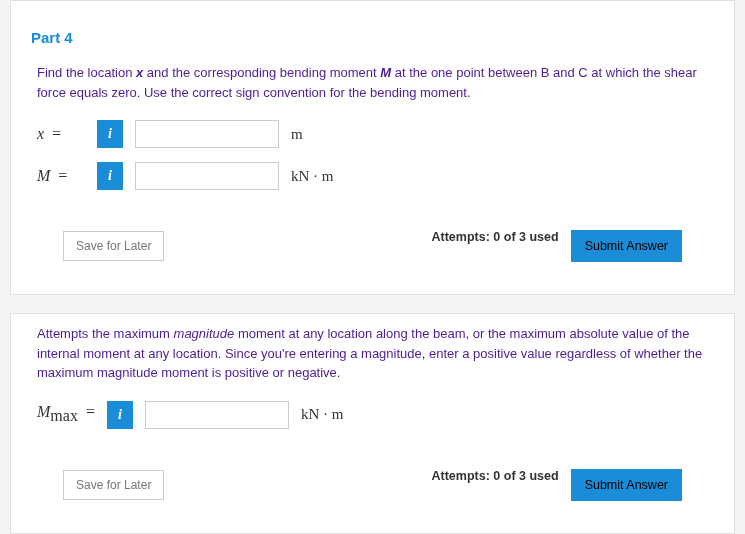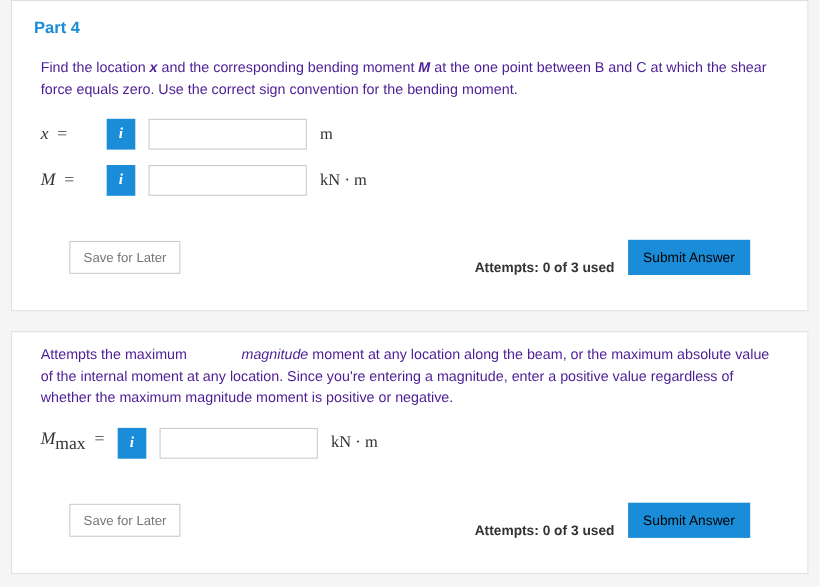--- a/index.html
+++ b/index.html
@@ -8,21 +8,21 @@
       font-family: -apple-system, BlinkMacSystemFont, "Segoe UI", Arial, sans-serif;
       background: #f5f5f5;
       width: 745px;
     }
     .part-panel {
       background: #ffffff;
       border: 1px solid #e0e0e0;
       margin: 0 10px 18px 10px;
     }
     .part-header {
-      padding: 16px 20px 6px 20px;
+      padding: 28px 20px 6px 20px;
     }
     .part-title {
       color: #1a8cd8;
       font-size: 15px;
       font-weight: 600;
     }
     .part-title.underlined {
       text-decoration: underline;
     }
     .part-body {
@@ -32,21 +32,20 @@
       color: #4c1d95;
       font-size: 13px;
       line-height: 1.5;
       margin-bottom: 18px;
     }
     .prompt-text b {
       font-weight: 600;
     }
     .prompt-text em {
       font-style: italic;
-      margin-left: 46px;
     }
     .input-row {
       display: flex;
       align-items: center;
       margin-bottom: 14px;
       gap: 12px;
     }
     .var-label {
       font-family: "Times New Roman", serif;
       font-style: italic;
@@ -106,21 +105,21 @@
     .save-later-btn {
       border: 1px solid #ccc;
       background: #fff;
       color: #777;
       font-size: 12px;
       padding: 7px 12px;
       cursor: pointer;
     }
     .right-group {
       display: flex;
-      align-items: flex-end;
+      align-items: flex-start;
       gap: 12px;
     }
     .attempts-text {
       font-size: 12.5px;
       color: #333;
       font-weight: 600;
     }
     .submit-btn {
       background: #1a8cd8;
       color: #000000;

